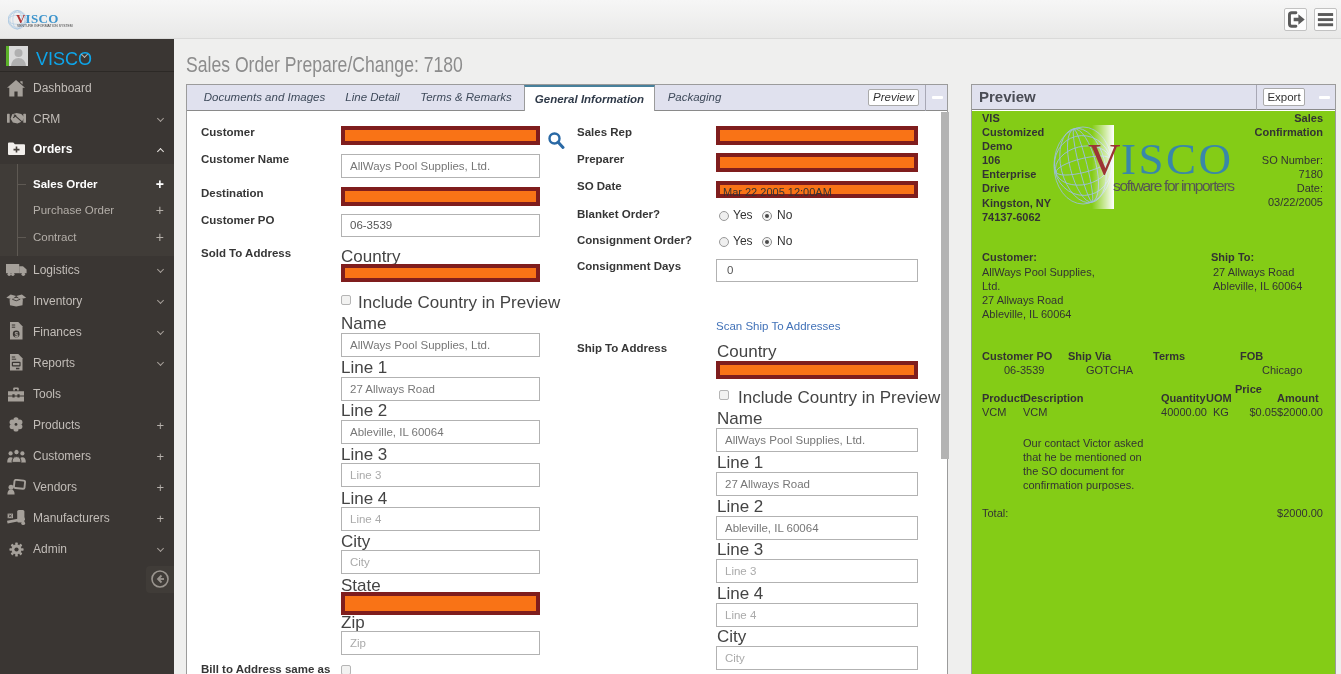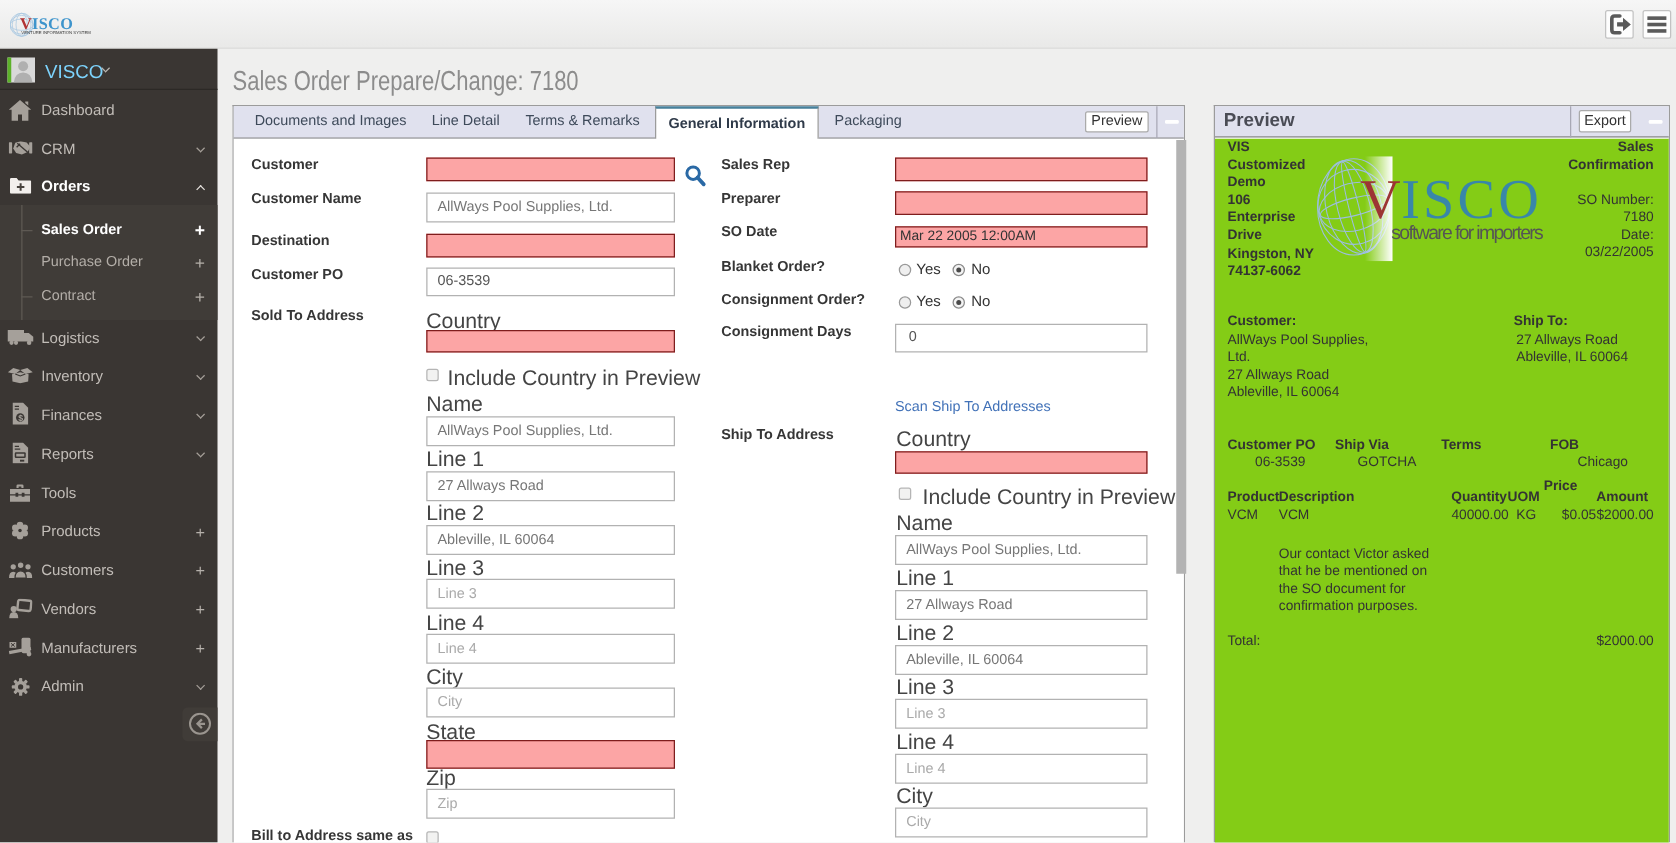--- a/index.html
+++ b/index.html
@@ -9,50 +9,50 @@
 
 #topbar { position:absolute; left:0; top:0; width:1341px; height:39px;
   background:linear-gradient(#f6f6f6, #e9e9e8); border-bottom:1px solid #dadad9; }
 
 .tbtn { position:absolute; top:8px; width:23px; height:23px; background:#fdfdfd; border:1px solid #c2c2c2; border-radius:2px; }
 
 
 #sidebar { position:absolute; left:0; top:39px; width:174px; height:635px; background:#3a3633; }
 #userrow { position:absolute; left:0; top:0; width:174px; height:33px; border-bottom:1px solid #2c2926; }
 #avatar { position:absolute; left:6px; top:7px; width:22px; height:20px; background:#d9d9d9; border-left:3px solid #5cb229; }
-#uname { position:absolute; left:36px; top:10px; color:#7dd3fc; font-size:15px; }
+#uname { position:absolute; left:36px; top:10px; color:#0ea5e9; font-size:18px; }
 .mitem { position:absolute; left:0; width:174px; height:31px; color:#c2bdb8; font-size:12px; line-height:31px; }
 .mitem .ic { position:absolute; }
 .mitem .tx { position:absolute; left:33px; }
 .mitem .rt { position:absolute; right:10px; top:0; font-size:13px; color:#b5b0ab; }
 .chev { position:absolute; right:11px; width:5px; height:5px; border-right:1.5px solid #a59f99; border-bottom:1.5px solid #a59f99; }
 .chev.down { top:12px; transform:rotate(45deg); }
 .chev.up { top:15px; transform:rotate(-135deg); }
 #submenu { position:absolute; left:0; top:91px; width:174px; height:92px; background:#403c38; }
 .sitem { position:absolute; left:0; width:174px; height:30px; color:#b3aea8; font-size:11.5px; line-height:30px; }
 .sitem .tx { position:absolute; left:33px; }
 .sitem .rt { position:absolute; right:10px; top:0; font-size:14px; }
 #collapsebtn { position:absolute; left:146px; top:527px; width:28px; height:27px; background:#403c38; border-radius:4px 0 0 4px; }
 
 
 #title { position:absolute; left:186px; top:52px; font-size:22px; font-weight:400; color:#8c8c8c; transform:scaleX(0.80); transform-origin:0 0; white-space:nowrap; }
 
 #mainpanel { position:absolute; left:186px; top:84px; width:762px; height:590px; background:#fff; border:1px solid #9b9b9b; border-bottom:none; }
-#tabbar { position:absolute; left:0; top:0; width:760px; height:26px; background:#e0e1ee; border-bottom:1px solid #8a8a8a; }
+#tabbar { position:absolute; left:0; top:0; width:760px; height:26px; background:#e0e1ee; border-bottom:1px solid #8a8a8a;font-style:italic; }
 .tab { position:absolute; top:0; height:26px; font-size:11.5px; color:#3e4a5a; line-height:25px; text-align:center; }
 #activetab { position:absolute; top:0px; height:27px; background:#fff; border-top:2px solid #47809b; border-left:1px solid #9b9b9b; border-right:1px solid #9b9b9b; font-weight:bold; color:#2f3a49; font-size:11.5px; line-height:24px; text-align:center; }
 #previewbtn1 { position:absolute; left:681px; top:4px; width:51px; height:17px; background:#fff; border:1px solid #aaa; border-radius:2px; font-size:11.5px; color:#333; text-align:center; line-height:15px; }
 #minus1 { position:absolute; left:745px; top:11px; width:11px; height:3px; background:#fff; border-radius:1px; }
 #vsep1 { position:absolute; left:738px; top:0; width:1px; height:26px; background:#a8a8b5; }
 
 #formbody { position:absolute; left:0; top:26px; width:760px; height:564px; background:#fff; }
 .flabel { position:absolute; font-size:11.5px; font-weight:bold; color:#363636; }
 .slabel { position:absolute; font-size:17px; color:#444; }
 .inp { position:absolute; background:#fff; border:1px solid #b2b2b2; font-size:11.5px; color:#777; padding-left:8px; }
-.inp2 { position:absolute; background:#fca5a5; border:1px solid #7f1d1d; }
+.inp2 { position:absolute; background:#f97316; border:4px solid #7f1d1d; }
 .ph { color:#aaa; }
 .cbx { position:absolute; width:10px; height:10px; background:#f2f2f1; border:1px solid #b5b5b5; border-radius:2px; }
 .radio { position:absolute; width:10px; height:10px; border-radius:50%; background:#efefef; border:1px solid #999; }
 .radio.sel { background:#f4f4f4; border:1px solid #8a8a8a; }
 .radio.sel::after { content:""; position:absolute; left:2px; top:2px; width:4px; height:4px; border-radius:50%; background:#4a4a4a; }
 .rlab { position:absolute; font-size:12px; color:#333; }
 .link { position:absolute; font-size:11.5px; color:#4272b8; }
 #scrollthumb { position:absolute; left:754px; top:27px; width:8px; height:347px; background:#b3b3b3; }
 
 

